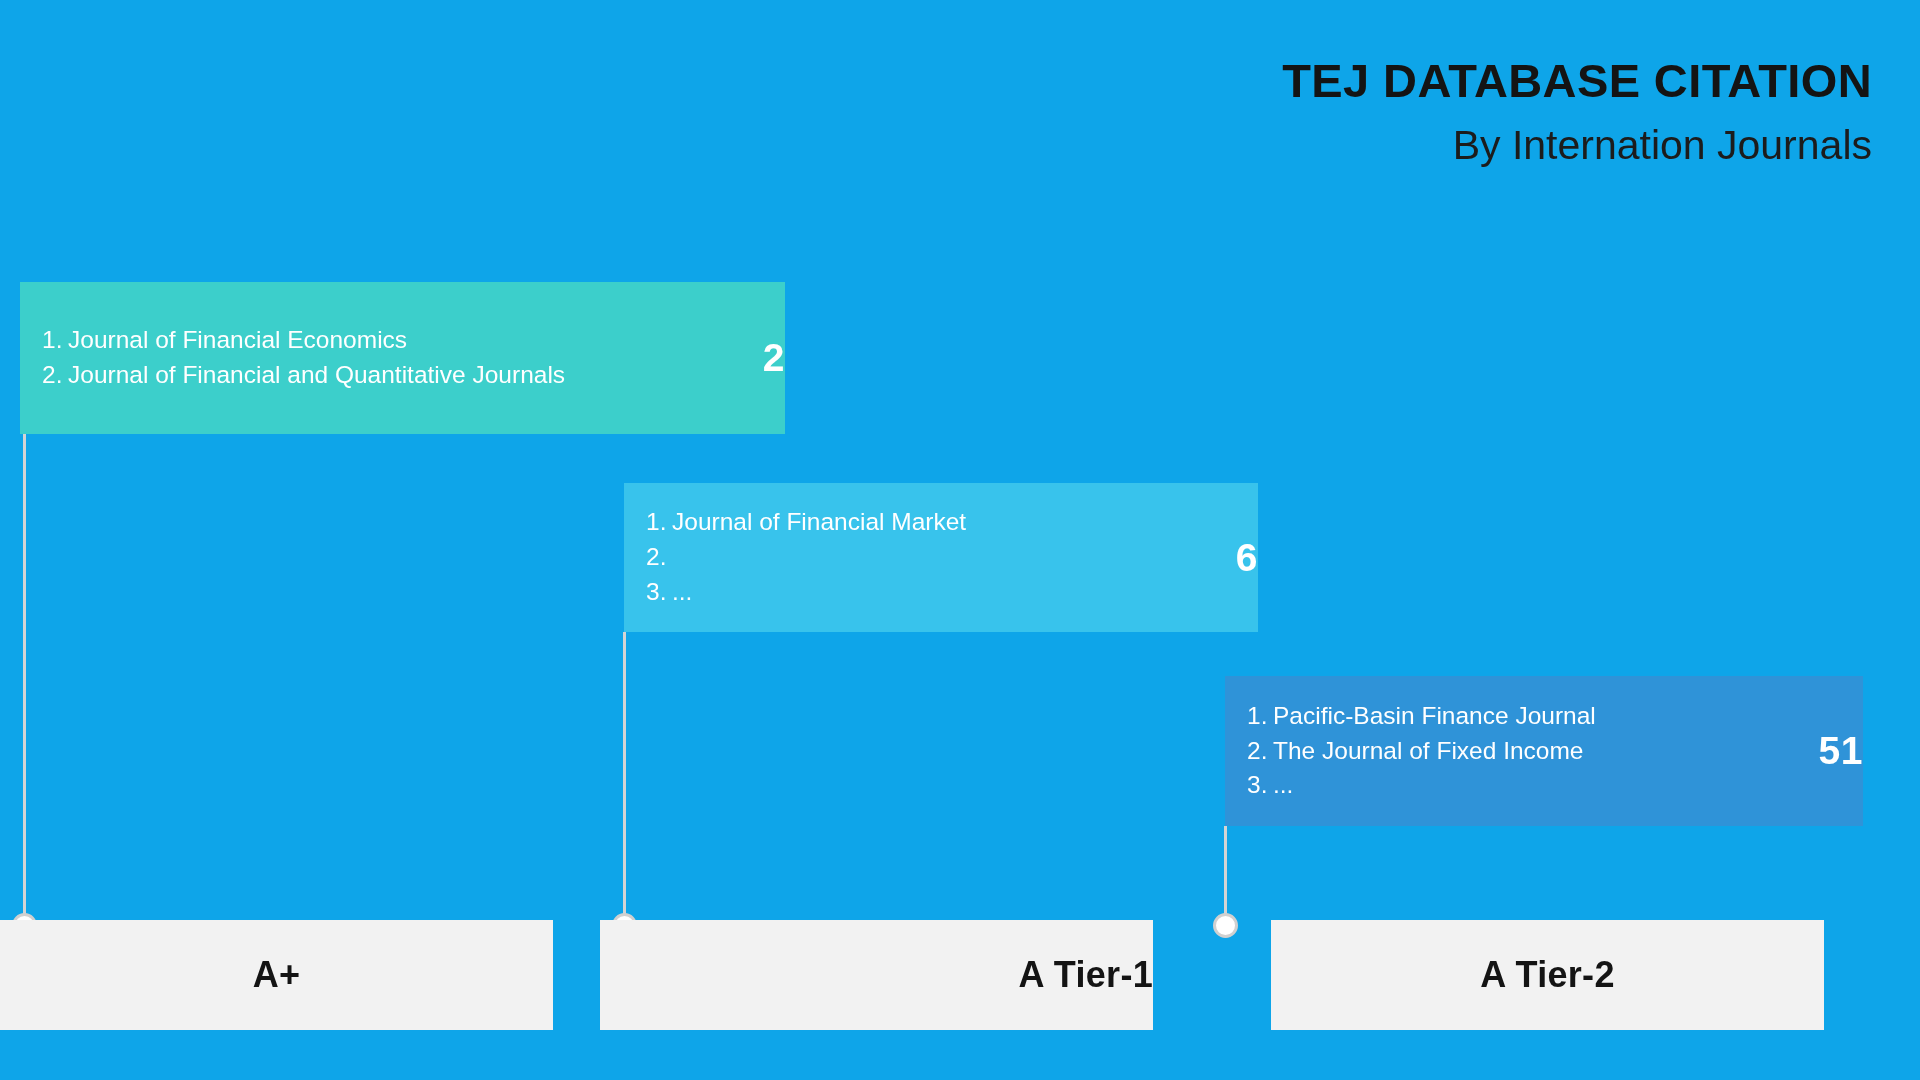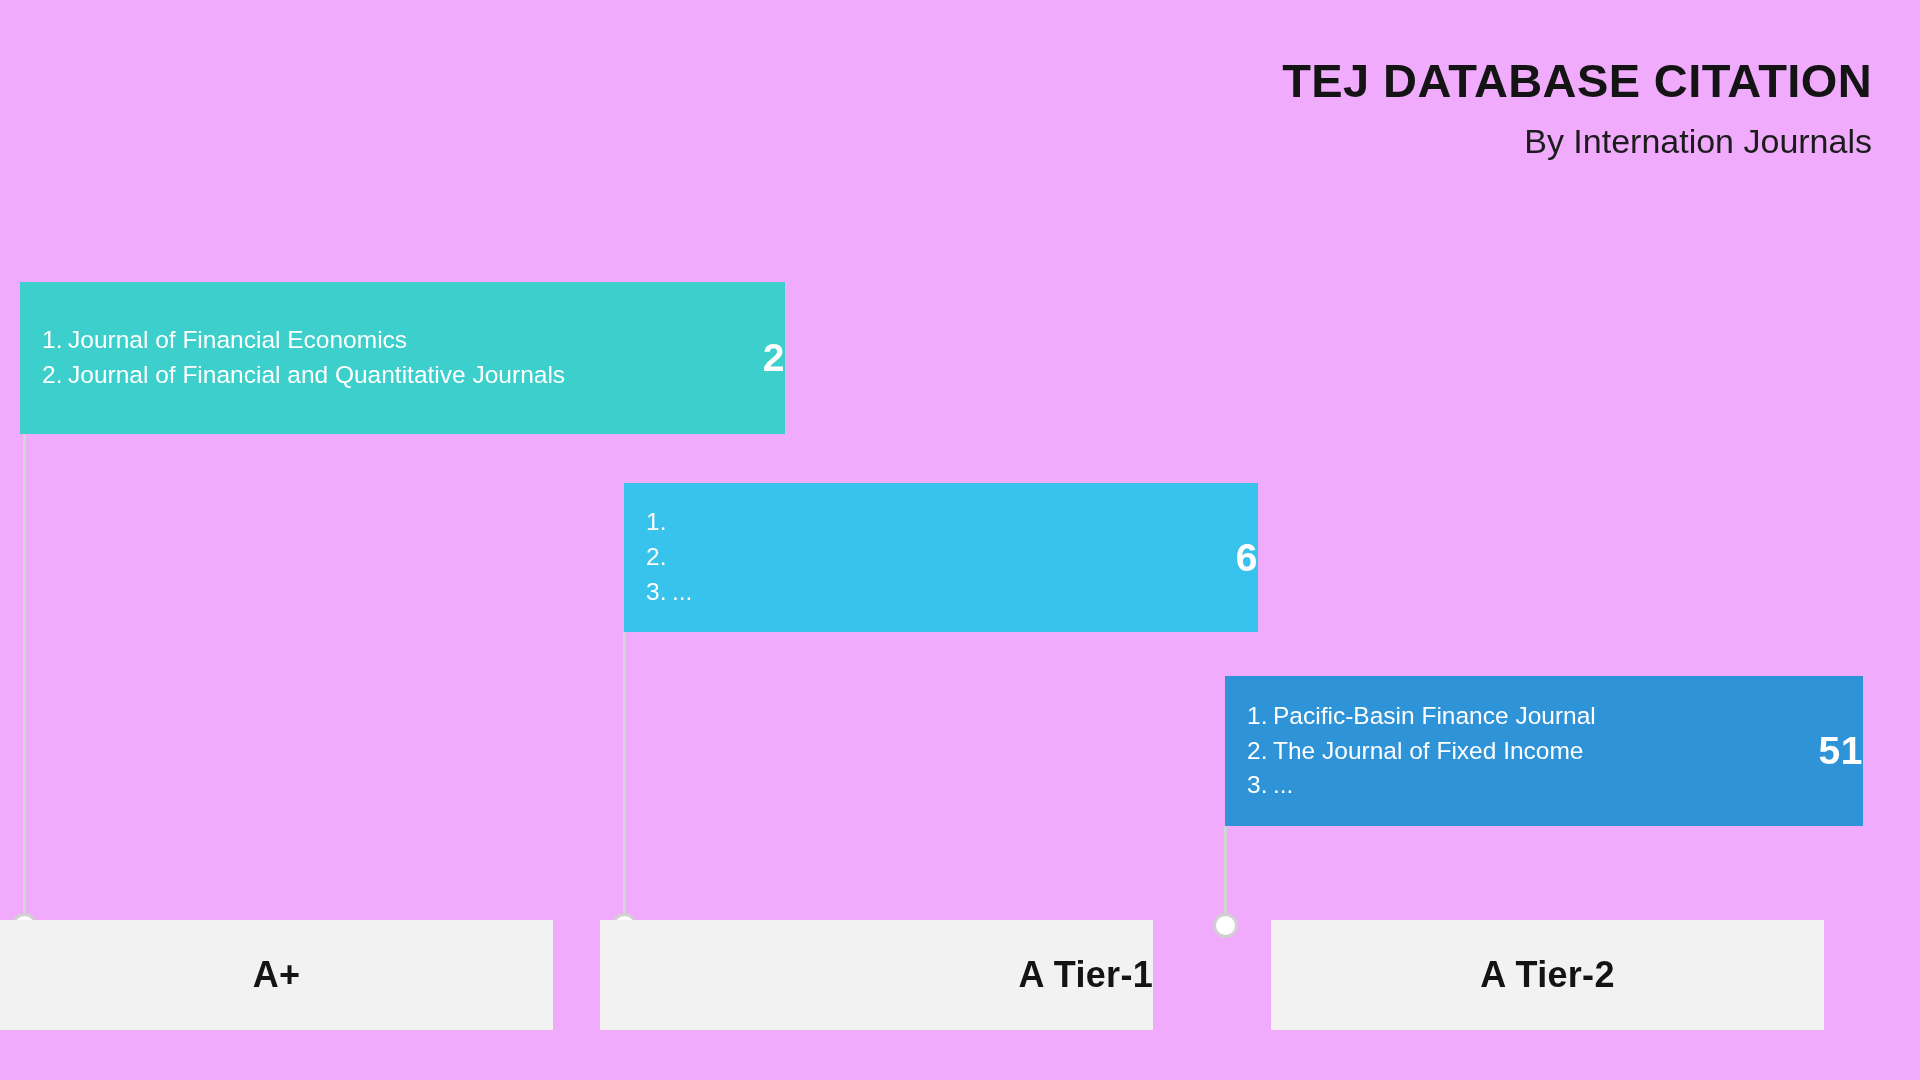--- a/index.html
+++ b/index.html
@@ -9,42 +9,42 @@
     background: #ffffff;
   }
   body {
     font-family: "Liberation Sans", sans-serif;
     -webkit-font-smoothing: antialiased;
   }
   #canvas {
     position: relative;
     width: 1920px;
     height: 1080px;
-    background: #f0abfc;
+    background: #0ea5e9;
     overflow: hidden;
   }
 
   
   .header {
     position: absolute;
     right: 48px;
     top: 56px;
     text-align: right;
   }
   .chart-title {
     font-size: 47px;
     font-weight: 700;
     letter-spacing: 0.4px;
     color: #141414;
     line-height: 1.05;
     white-space: nowrap;
   }
   .chart-subtitle {
     margin-top: 18px;
-    font-size: 34px;
+    font-size: 41px;
     font-weight: 400;
     color: #1c1c1c;
     line-height: 1.1;
     white-space: nowrap;
   }
 
   
   .stem {
     position: absolute;
     width: 3px;
@@ -139,20 +139,21 @@
         <span>Journal of Financial and Quantitative Journals</span>
       </div>
     </div>
     <div class="bar-value" style="width:180px;">2</div>
   </div>
 
   <div class="bar" style="left:624px; top:483px; width:634px; height:149px; background:#38C3EC;">
     <div class="bar-list">
       <div class="bar-line">
         <span class="num">1.</span>
+        <span>Journal of Financial Market</span>
       </div>
       <div class="bar-line">
         <span class="num">2.</span>
       </div>
       <div class="bar-line">
         <span class="num">3.</span>
         <span>...</span>
       </div>
     </div>
     <div class="bar-value" style="width:120px;">6</div>

